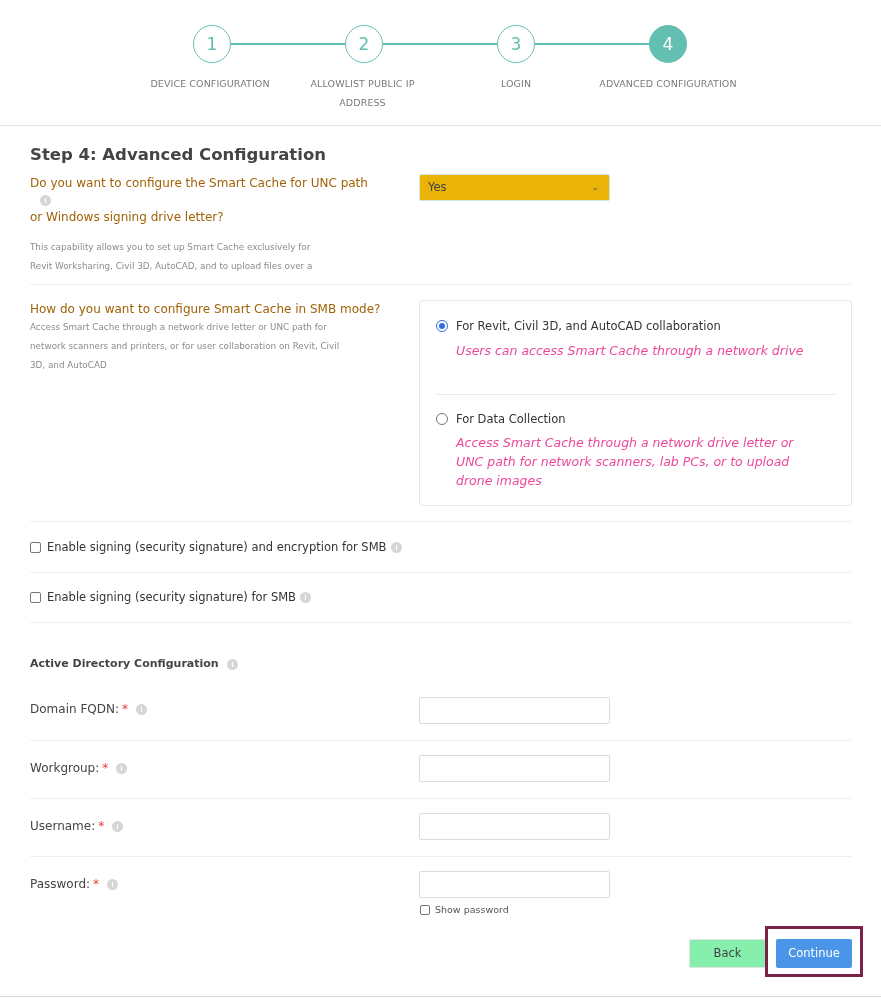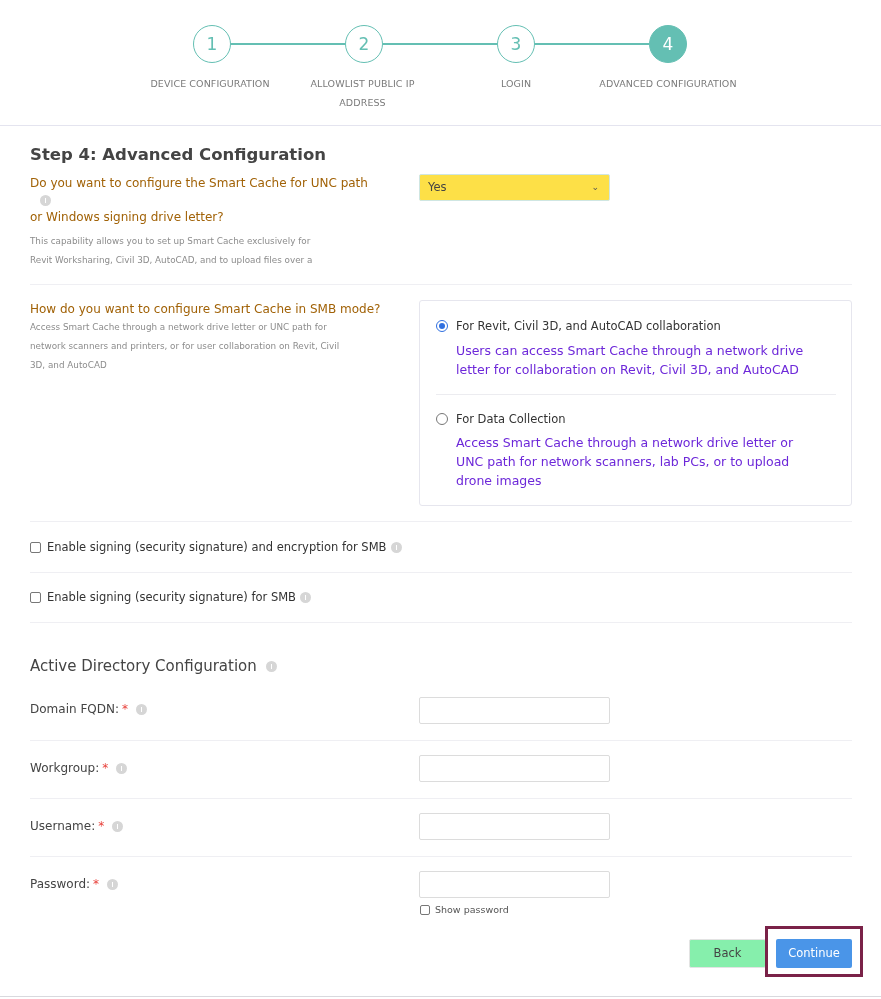--- a/index.html
+++ b/index.html
@@ -15,36 +15,36 @@
 
   
   .page-title { position: absolute; left: 30px; top: 145px; font-size: 16.5px; font-weight: bold; color: #444; }
   .q-title { font-size: 12px; color: #a16207; line-height: 17px; }
   .q-desc { font-size: 8.8px; color: #8c8c8c; line-height: 19px; }
   .info-icon { display: inline-block; width: 11px; height: 11px; border-radius: 50%; background: #d6d6d6; vertical-align: middle; margin-left: 4px; position: relative; }
   .info-icon::after { content: ""; position: absolute; left: 5px; top: 3px; width: 1.3px; height: 5px; background: #fff; }
 
   .divider { position: absolute; left: 30px; width: 822px; height: 1px; background: #efeff3; }
 
-  .select { position: absolute; left: 419px; top: 174px; width: 191px; height: 27px; border: 1px solid #cfe6e2; border-radius: 2px; background: #fde047; font-size: 11.5px; color: #444; padding-left: 8px; line-height: 25px; }
+  .select { position: absolute; left: 419px; top: 174px; width: 191px; height: 27px; border: 1px solid #cfe6e2; border-radius: 2px; background: #eab308; font-size: 11.5px; color: #444; padding-left: 8px; line-height: 25px; }
   .select .chev { position: absolute; right: 10px; top: 0; font-size: 9px; color: #555; }
 
   .radio-box { position: absolute; left: 419px; top: 300px; width: 433px; height: 206px; border: 1px solid #e6e6ee; border-radius: 3px; }
   .radio-row { position: absolute; left: 16px; display: flex; align-items: center; }
   .radio { width: 12px; height: 12px; border-radius: 50%; border: 1px solid #777; background: #fff; position: relative; margin-right: 8px; }
   .radio.checked { border-color: #2f6fe0; }
   .radio.checked::after { content: ""; position: absolute; left: 2px; top: 2px; width: 6px; height: 6px; border-radius: 50%; background: #2f6fe0; }
   .radio-label { font-size: 11.5px; color: #333; }
-  .radio-desc { position: absolute; left: 36px; font-size: 12.5px; color: #6d28d9; line-height: 19px; width: 380px; }
+  .radio-desc { position: absolute; left: 36px; font-size: 12.5px; color: #ec4899; line-height: 19px; width: 380px; font-style: italic; }
   .radio-sep { position: absolute; left: 16px; width: 400px; top: 93px; height: 1px; background: #ececf0; }
 
   .checkbox { width: 11px; height: 11px; border: 1px solid #777; border-radius: 2px; background: #fff; display: inline-block; vertical-align: middle; margin-right: 6px; }
   .cb-row { position: absolute; left: 30px; font-size: 11.5px; color: #333; display: flex; align-items: center; }
 
-  .section-title { position: absolute; left: 30px; top: 657px; font-size: 15px; font-weight: normal; color: #444; }
+  .section-title { position: absolute; left: 30px; top: 657px; font-size: 11px; font-weight: bold; color: #444; }
   .field-label { position: absolute; left: 30px; font-size: 12px; color: #444; }
   .req { color: #e8413b; margin-left: 3px; }
   .text-input { position: absolute; left: 419px; width: 191px; height: 27px; border: 1px solid #dcdcdc; border-radius: 2px; background: #fff; }
 
   .show-pw { position: absolute; left: 420px; top: 904px; font-size: 9.5px; color: #555; display: flex; align-items: center; }
   .show-pw .checkbox { width: 10px; height: 10px; margin-right: 5px; }
 
   .btn-back { position: absolute; left: 689px; top: 939px; width: 77px; height: 29px; border: 1px solid #e3e3e3; border-radius: 2px; background: #86efac; font-size: 11.5px; color: #444; text-align: center; line-height: 27px; cursor: pointer; }
   .btn-continue { position: absolute; left: 776px; top: 939px; width: 76px; height: 29px; border-radius: 2px; background: #4a95e8; color: #fff; font-size: 11.5px; text-align: center; line-height: 29px; cursor: pointer; }
   .highlight { position: absolute; left: 765px; top: 926px; width: 98px; height: 51px; border: 3px solid #7a2248; }
@@ -81,21 +81,21 @@
 </div>
 
 <div class="page-title">Step 4: Advanced Configuration</div>
 
 <div style="position:absolute;left:30px;top:175px;width:360px;">
   <div class="q-title">
     <span>Do you want to configure the Smart Cache for UNC path</span>
     <span class="info-icon" style="margin-left:10px;"></span><br>
     <span>or Windows signing drive letter?</span>
   </div>
-  <div class="q-desc" style="margin-top:6px;">
+  <div class="q-desc" style="margin-top:12px;">
     <div>This capability allows you to set up Smart Cache exclusively for</div>
     <div>Revit Worksharing, Civil 3D, AutoCAD, and to upload files over a</div>
   </div>
 </div>
 <div class="select">
   <span>Yes</span>
   <span class="chev">⌄</span>
 </div>
 
 <div class="divider" style="top:284px;"></div>
@@ -109,21 +109,20 @@
   </div>
 </div>
 
 <div class="radio-box">
   <div class="radio-row" style="top:18px;">
     <span class="radio checked"></span>
     <span class="radio-label">For Revit, Civil 3D, and AutoCAD collaboration</span>
   </div>
   <div class="radio-desc" style="top:40px;">
     <div>Users can access Smart Cache through a network drive</div>
-    <div>letter for collaboration on Revit, Civil 3D, and AutoCAD</div>
   </div>
   <div class="radio-sep"></div>
   <div class="radio-row" style="top:111px;">
     <span class="radio"></span>
     <span class="radio-label">For Data Collection</span>
   </div>
   <div class="radio-desc" style="top:132px;">
     <div>Access Smart Cache through a network drive letter or</div>
     <div>UNC path for network scanners, lab PCs, or to upload</div>
     <div>drone images</div>

